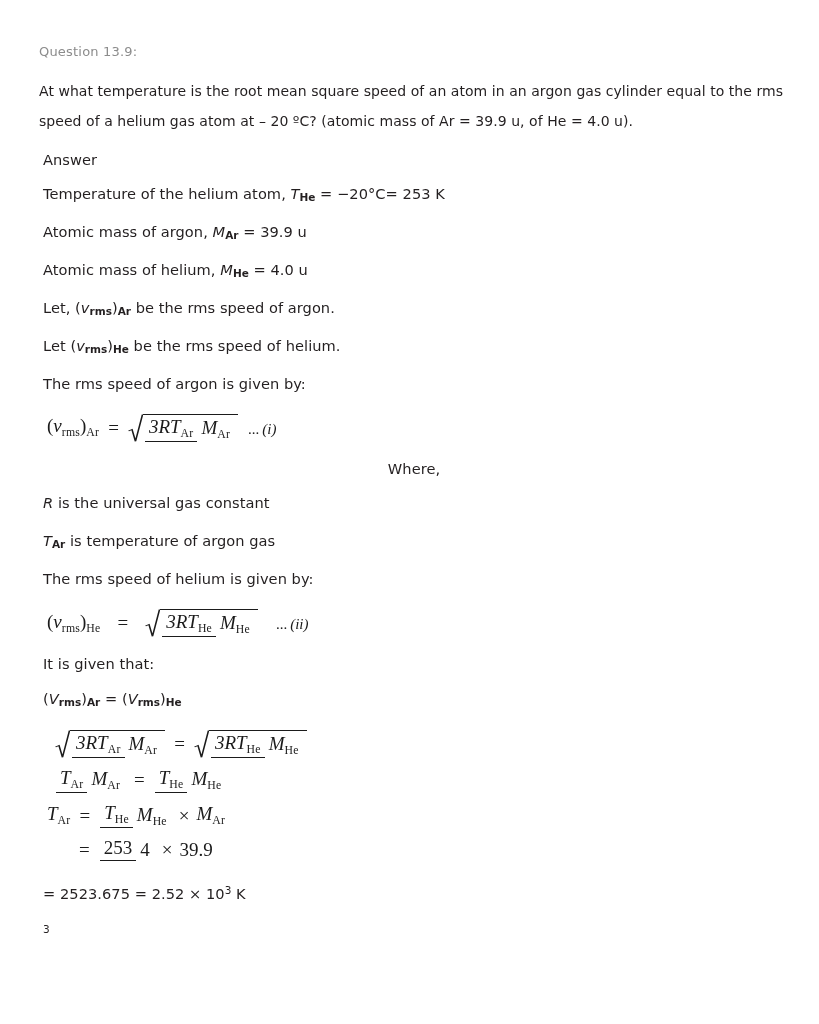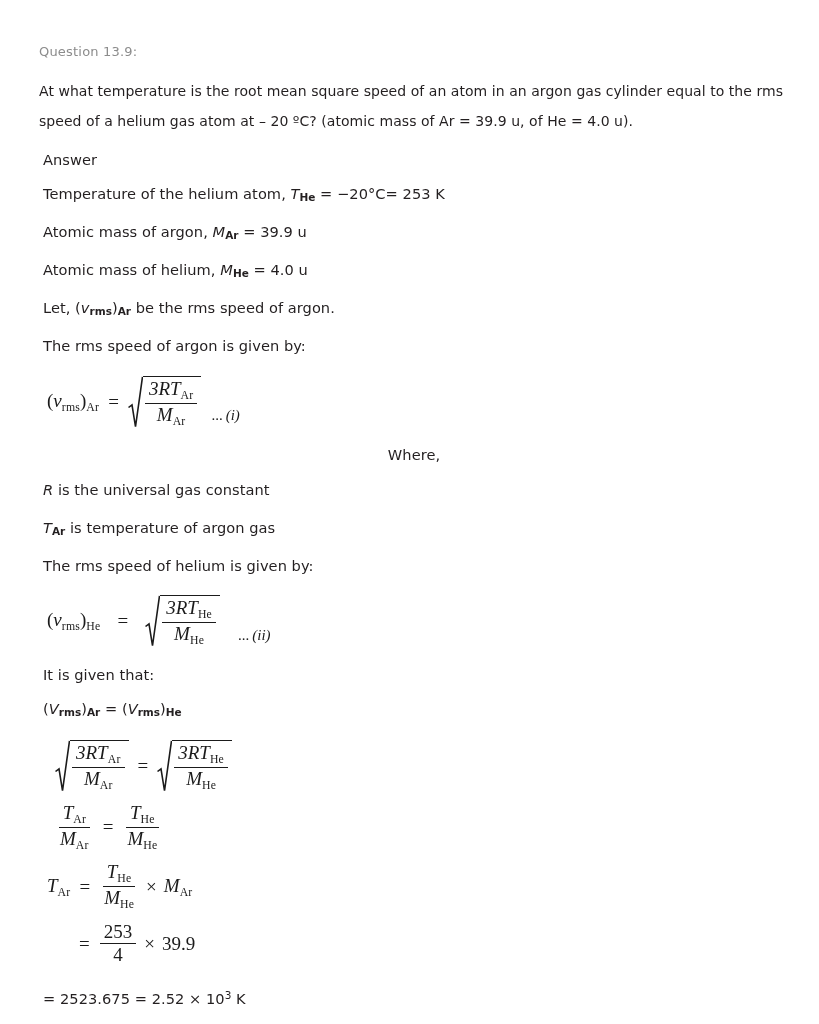--- a/index.html
+++ b/index.html
@@ -67,21 +67,21 @@
   }
   .mi { font-style: italic; }
   .msub {
     font-size: 0.62em;
     font-style: normal;
     vertical-align: -0.3em;
     letter-spacing: 0.2px;
   }
   .frac {
     display: inline-flex;
-    flex-direction: column;
+    flex-direction: row;
     align-items: center;
     vertical-align: middle;
     line-height: 1.08;
     margin: 0 1px;
   }
   .frac > .num {
     padding: 0 4px 1px 4px;
     border-bottom: 1.3px solid #1b1b1b;
   }
   .frac > .den {
@@ -143,20 +143,23 @@
   </div>
 
   <div class="line">
     <span>Atomic mass of helium, </span><span class="ital">M</span><span class="sub">He</span><span> = 4.0 u</span>
   </div>
 
   <div class="line">
     <span>Let, (</span><span class="ital">v</span><span class="sub">rms</span><span>)</span><span class="sub">Ar</span><span> be the rms speed of argon.</span>
   </div>
 
+  <div class="line">
+    <span>Let (</span><span class="ital">v</span><span class="sub">rms</span><span>)</span><span class="sub">He</span><span> be the rms speed of helium.</span>
+  </div>
 
   <div class="line">The rms speed of argon is given by:</div>
 
   <div class="math blk ind1" style="font-size:19px; margin-top:14px;">
     <span><span>(</span><span class="mi">v</span><span class="msub">rms</span><span>)</span><span class="msub">Ar</span></span>
     <span class="opeq">=</span>
     <span class="sqrt">
       <span class="radsign">
         <svg viewBox="0 0 15 60" preserveAspectRatio="none">
             <path d="M0.5 36 L4 33 L7.5 58 L14.5 1" fill="none" stroke="#1b1b1b" stroke-width="1.6"></path>

